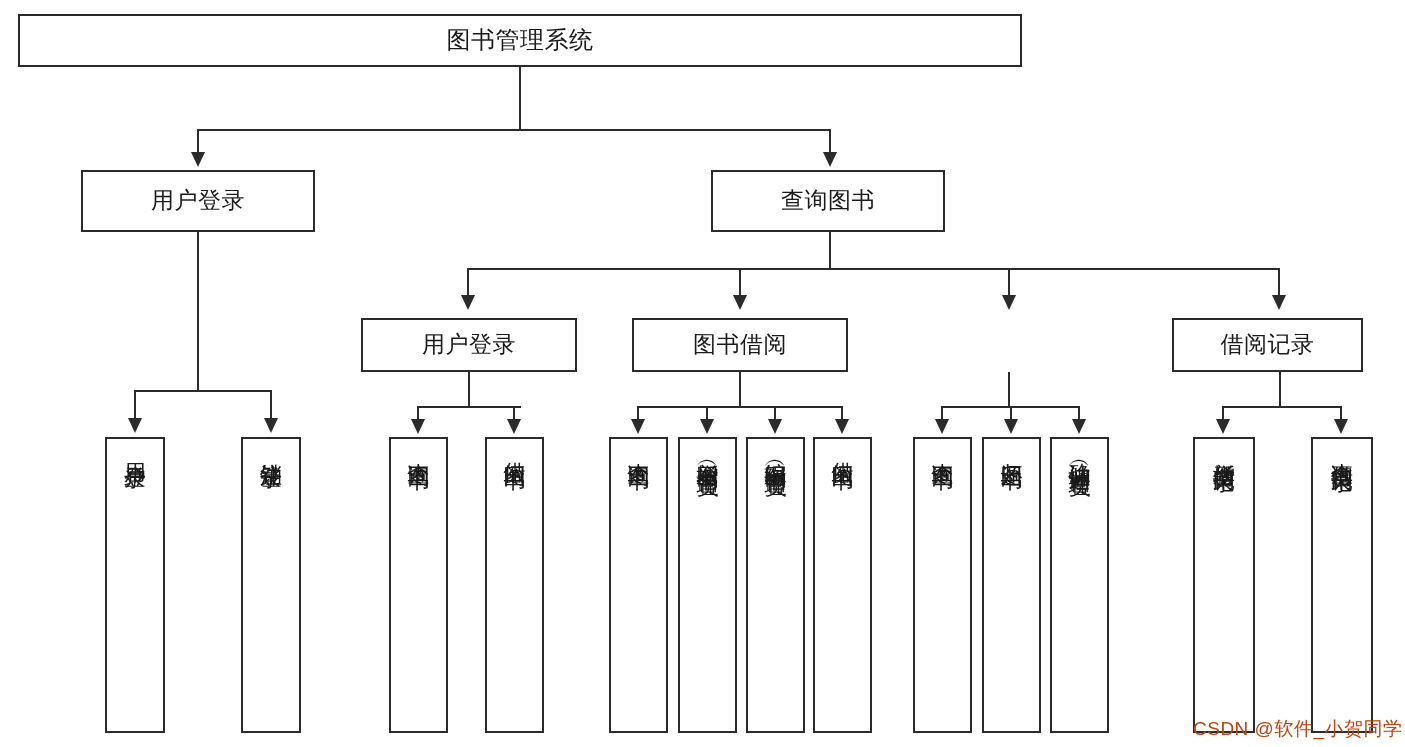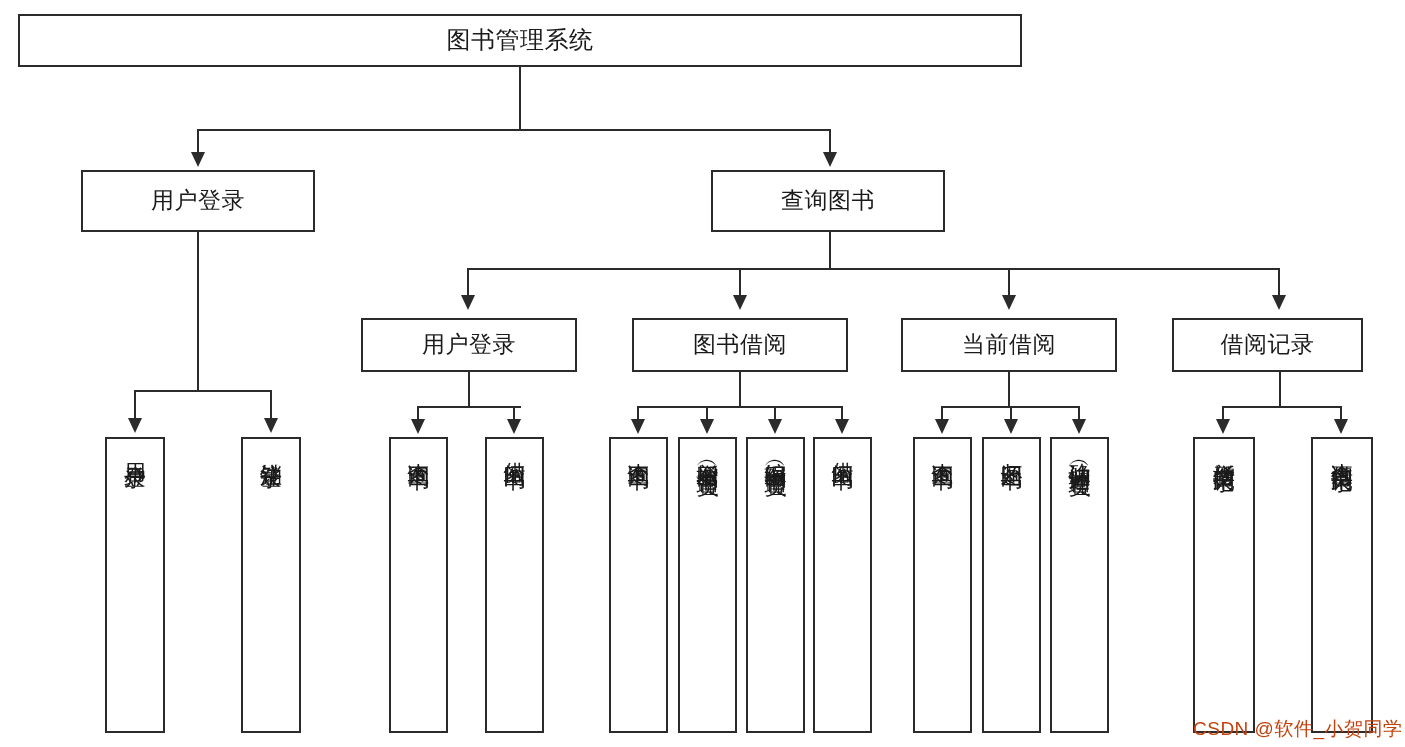--- a/index.html
+++ b/index.html
@@ -123,23 +123,20 @@
   <div class="arrow" style="left:1272px; top:295px;"></div>
 
   <div class="node h-node" style="left:361px; top:318px; width:216px; height:54px;">
     <span class="node-label">用户登录</span>
   </div>
 
   <div class="node h-node" style="left:632px; top:318px; width:216px; height:54px;">
     <span class="node-label">图书借阅</span>
   </div>
 
-  <div class="node h-node" style="left:901px; top:318px; width:216px; height:54px;">
-    <span class="node-label">当前借阅</span>
-  </div>
 
   <div class="node h-node" style="left:1172px; top:318px; width:191px; height:54px;">
     <span class="node-label">借阅记录</span>
   </div>
 
   <div class="seg v" style="left:468px; top:372px; width:2px; height:36px;"></div>
   <div class="seg h" style="left:417px; top:406px; width:104px; height:2px;"></div>
   <div class="seg v" style="left:417px; top:406px; width:2px; height:17px;"></div>
   <div class="arrow" style="left:411px; top:419px;"></div>
   <div class="seg v" style="left:513px; top:406px; width:2px; height:17px;"></div>

